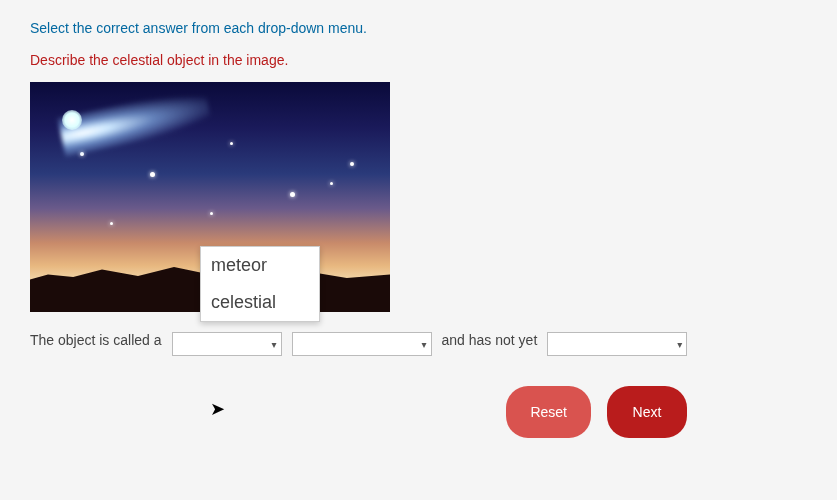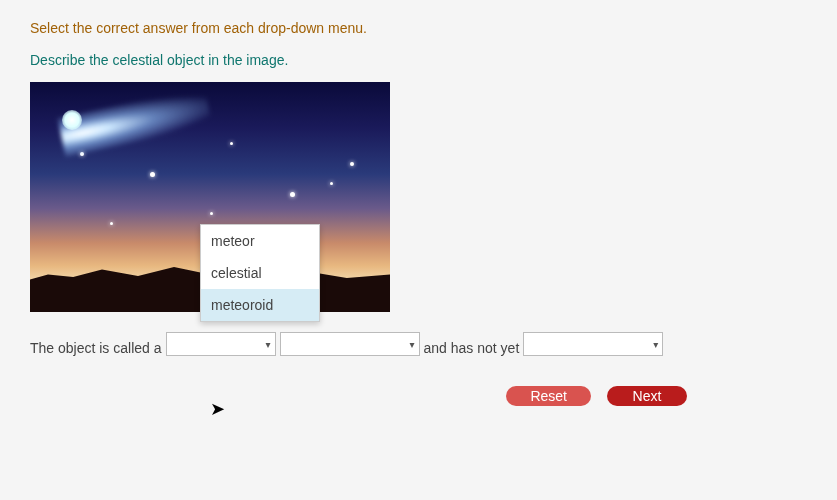--- a/index.html
+++ b/index.html
@@ -7,25 +7,25 @@
       font-family: Arial, sans-serif;
       background: #f5f5f5;
       padding: 20px 30px;
       width: 837px;
       height: 500px;
       color: #333;
       font-size: 14px;
     }
     .instruction {
       margin-bottom: 16px;
-      color: #a16207;
+      color: #0369a1;
     }
     .subinstruction {
       margin-bottom: 14px;
-      color: #0f766e;
+      color: #b91c1c;
     }
     .image-box {
       width: 360px;
       height: 230px;
       position: relative;
       overflow: visible;
       margin-bottom: 20px;
     }
     .sky {
       position: absolute;
@@ -81,33 +81,33 @@
       left: 170px;
       bottom: -10px;
       width: 120px;
       background: #fff;
       border: 1px solid #ccc;
       box-shadow: 0 2px 6px rgba(0,0,0,0.2);
       z-index: 10;
     }
     .dropdown-option {
       padding: 8px 10px;
-      font-size: 14px;
+      font-size: 18px;
       color: #444;
       cursor: pointer;
     }
     .dropdown-option:hover, .dropdown-option.hover {
       background: #d6ecf5;
     }
 
     .sentence-row {
       display: flex;
-      align-items: flex-end;
+      align-items: flex-start;
       flex-wrap: wrap;
-      gap: 4px;
+      gap: 10px;
       margin-top: 8px;
       color: #444;
     }
     .select-box {
       display: inline-flex;
       align-items: center;
       justify-content: flex-end;
       width: 110px;
       height: 24px;
       background: #fff;
@@ -131,21 +131,21 @@
     }
 
     .button-row {
       display: flex;
       gap: 16px;
       justify-content: flex-end;
       margin-top: 30px;
       padding-right: 120px;
     }
     .btn {
-      padding: 2px 24px;
+      padding: 18px 24px;
       border: none;
       border-radius: 22px;
       color: #fff;
       font-size: 14px;
       cursor: pointer;
       min-width: 80px;
     }
     .btn-reset { background: #d9534f; }
     .btn-next  { background: #b91c1c; }
   </style>
@@ -165,21 +165,20 @@
   <div class="star s6"></div>
   <div class="star s7"></div>
   <div class="star s8"></div>
   <div class="comet"></div>
   <div class="comet-head"></div>
   <div class="mountains"></div>
 
   <div class="dropdown-popup">
     <div class="dropdown-option">meteor</div>
     <div class="dropdown-option">celestial</div>
-    <div class="dropdown-option hover">meteoroid</div>
   </div>
 </div>
 
 <div class="sentence-row">
   <span>The object is called a</span>
   <span class="select-box">
     <span class="select-arrow">▾</span>
   </span>
   <span class="select-box wide">
     <span class="select-arrow">▾</span>

